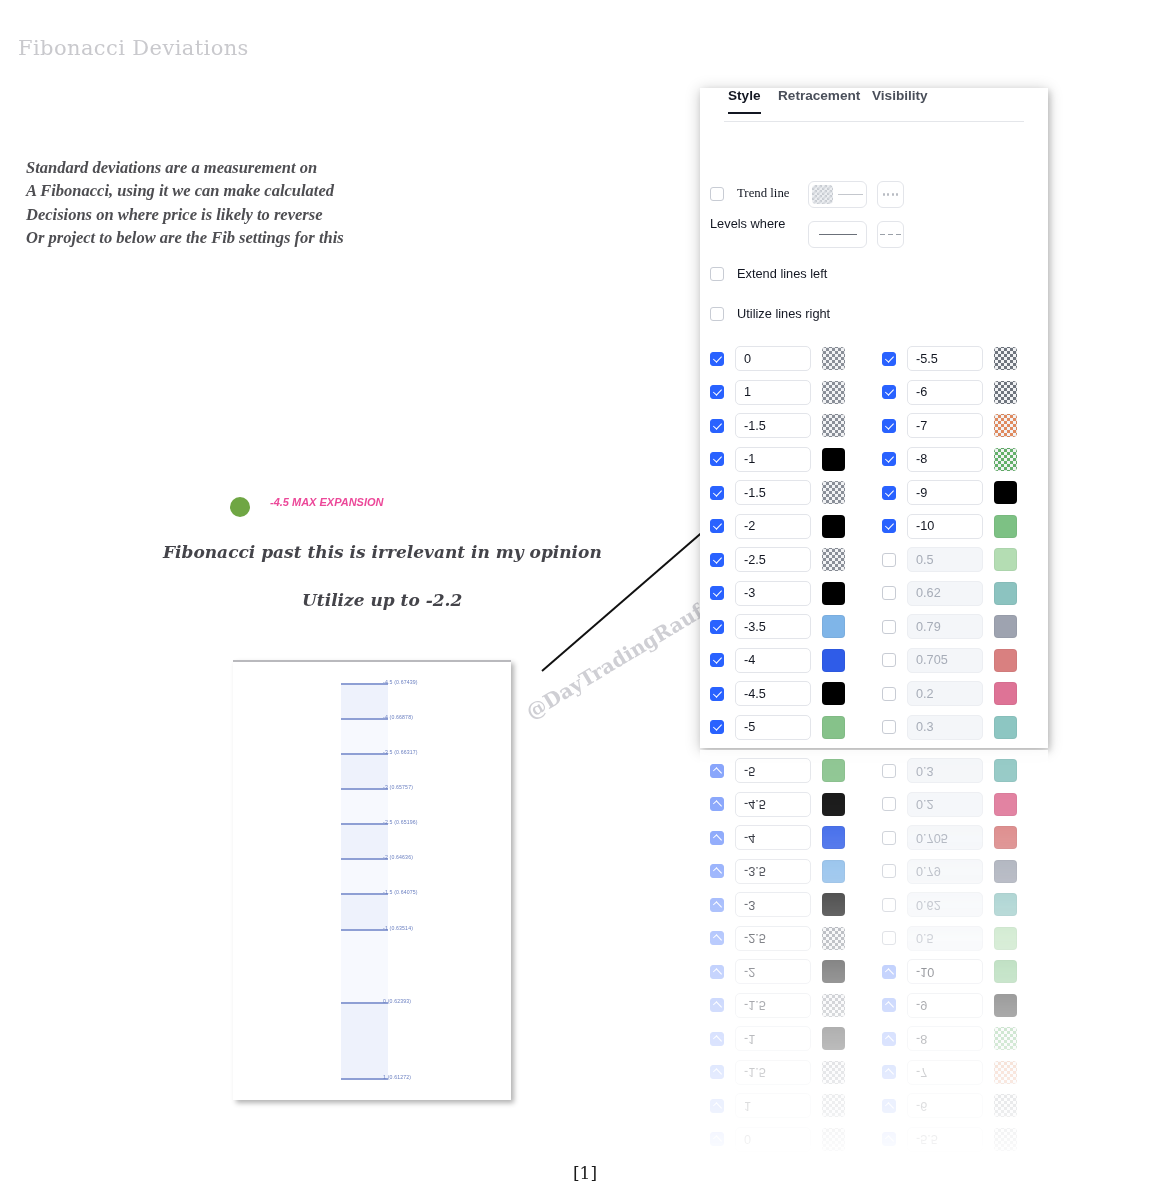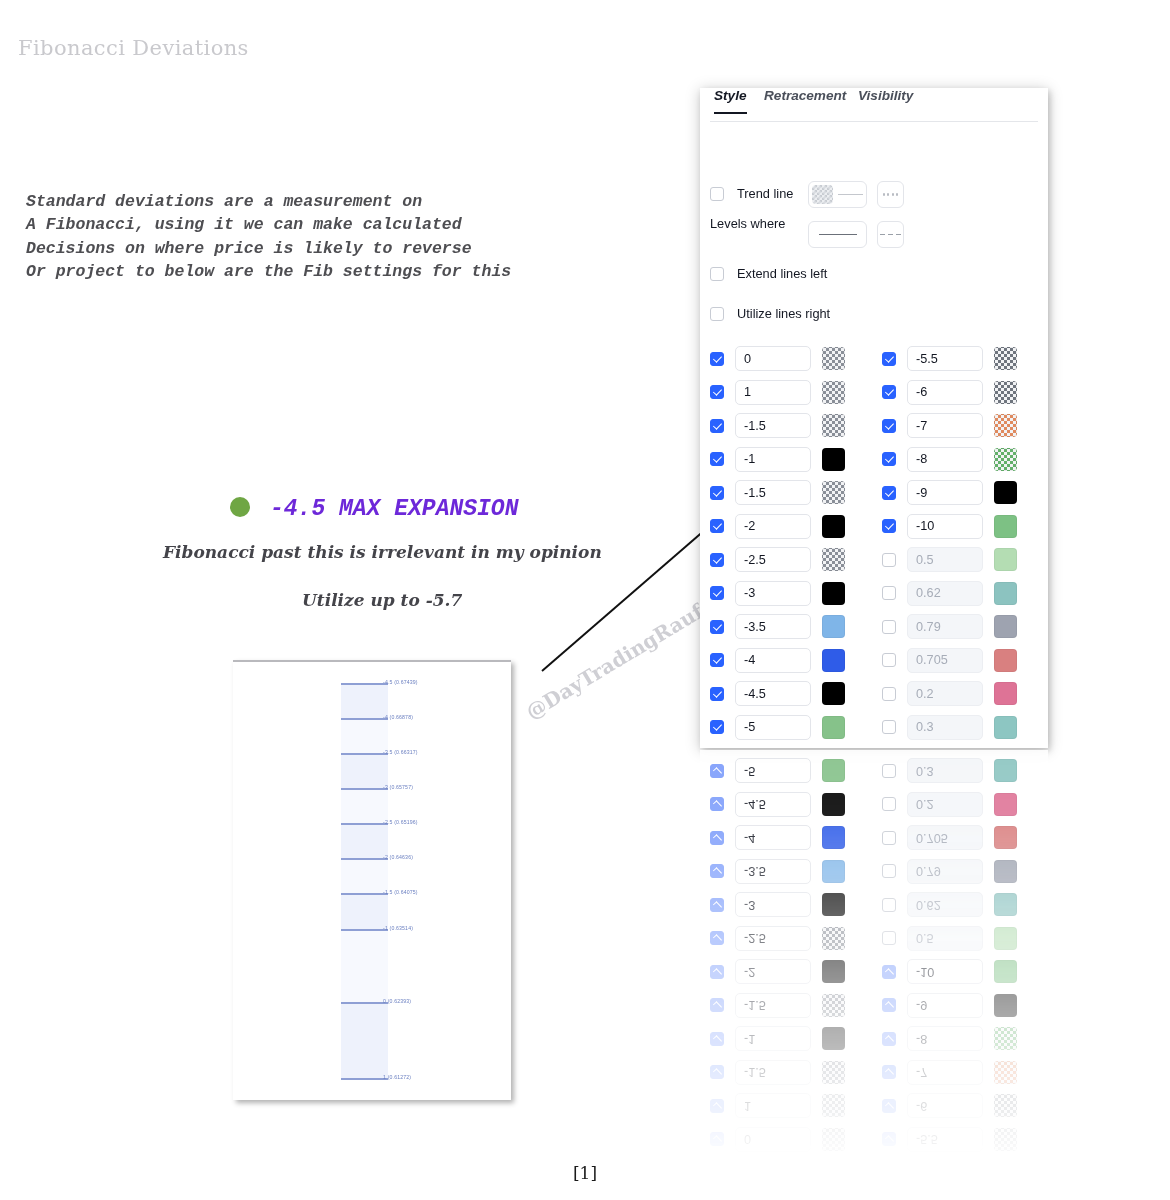--- a/index.html
+++ b/index.html
@@ -13,36 +13,36 @@
 
   
   .slide-title {
     position:absolute; left:18px; top:36px;
     font-family:"DejaVu Serif", serif;
     font-size:21px; letter-spacing:.4px;
     color:#c9c9cd;
   }
   .body-copy {
     position:absolute; left:26px; top:156px;
-    font-family:Liberation Mono, monospace;
+    font-family:Liberation Serif, serif;
     font-style:italic; font-weight:700;
     font-size:16.5px; line-height:23.3px;
-    color:#4e4e52; white-space:pre-line;margin-top:34px;
+    color:#4e4e52; white-space:pre-line;
   }
 
   
   .callout-dot {
     position:absolute; left:230px; top:497px;
     width:20px; height:20px; border-radius:50%;
   }
   .callout-main {
     position:absolute; left:270px; top:496px;
-    font-family:Liberation Mono, monospace;
+    font-family:Liberation Sans, sans-serif;
     font-style:italic; font-weight:700;
-    font-size:23px; color:#6d28d9; white-space:nowrap;
+    font-size:11px; color:#ec4899; white-space:nowrap;
   }
   .callout-sub1 {
     position:absolute; left:163px; top:542px;
     font-family:"DejaVu Serif", serif;
     font-style:italic; font-weight:700;
     font-size:17px; color:#44444a; white-space:nowrap;
   }
   .callout-sub2 {
     position:absolute; left:302px; top:590px;
     font-family:"DejaVu Serif", serif;
@@ -96,21 +96,21 @@
   }
   .panel-head { position:relative; height:48px; }
   .panel-title {
     position:absolute; left:10px; top:12px;
     font-size:16.5px; font-weight:700; color:#131722;
     letter-spacing:.1px;
   }
   .pencil-icon { position:absolute; left:140px; top:14px; width:18px; height:18px; }
   .close-icon  { position:absolute; right:12px; top:13px; width:19px; height:19px; cursor:pointer; }
 
-  .tabs { position:relative; height:34px; margin:0 10px;font-style:italic; }
+  .tabs { position:relative; height:34px; margin:0 24px; }
   .tab {
     position:absolute; top:0; font-size:13.6px; font-weight:700;
     color:#4a4f5a; cursor:pointer; padding-bottom:9px;
   }
   .tab.active { color:#131722; border-bottom:2.5px solid #131722; }
   .tab-sep { position:absolute; left:0; right:0; bottom:0; height:1px; background:#e4e6ea; }
 
   
   .opt-row { position:absolute; display:flex; align-items:center; }
   .cb {
@@ -192,21 +192,21 @@
 
 <div class="slide-title">Fibonacci Deviations</div>
 <div class="body-copy">Standard deviations are a measurement on
 A Fibonacci, using it we can make calculated
 Decisions on where price is likely to reverse
 Or project to below are the Fib settings for this</div>
 
 <div class="callout-dot" id="calloutDot" style="background: rgb(111, 166, 68);"></div>
 <div class="callout-main">-4.5 MAX EXPANSION</div>
 <div class="callout-sub1">Fibonacci past this is irrelevant in my opinion</div>
-<div class="callout-sub2">Utilize up to -5.7</div>
+<div class="callout-sub2">Utilize up to -2.2</div>
 
 <svg class="pointer-line" viewBox="0 0 172 150">
   <line x1="4" y1="146" x2="168" y2="4" stroke="#111111" stroke-width="2"></line>
 </svg>
 
 <div class="watermark">@DayTradingRauf</div>
 
 <div class="chart-card" id="chartCard">
     <div class="fib-band" style="top: 21px; height: 35px; background: rgb(238, 242, 252);"></div>
     <div class="fib-band" style="top: 56px; height: 35px; background: rgb(247, 249, 254);"></div>
@@ -242,21 +242,21 @@
 <div class="panel">
 
 
   <div class="tabs">
     <div class="tab active" style="left:4px">Style</div>
     <div class="tab" style="left:54px">Retracement</div>
     <div class="tab" style="left:148px">Visibility</div>
     <div class="tab-sep"></div>
   </div>
 
-  <div class="opt-row" style="left:10px; top:98px;">
+  <div class="opt-row" style="left:10px; top:98px;font-family:Liberation Serif, serif;">
     <span class="cb"></span>
     <span class="opt-label">Trend line</span>
   </div>
   <div class="style-row" style="left:108px; top:93px;">
     <div class="sbox wide">
       <span class="chk-mini"></span>
       <span class="line-solid-light"></span>
     </div>
     <div class="sbox narrow">
       <span class="dots">

